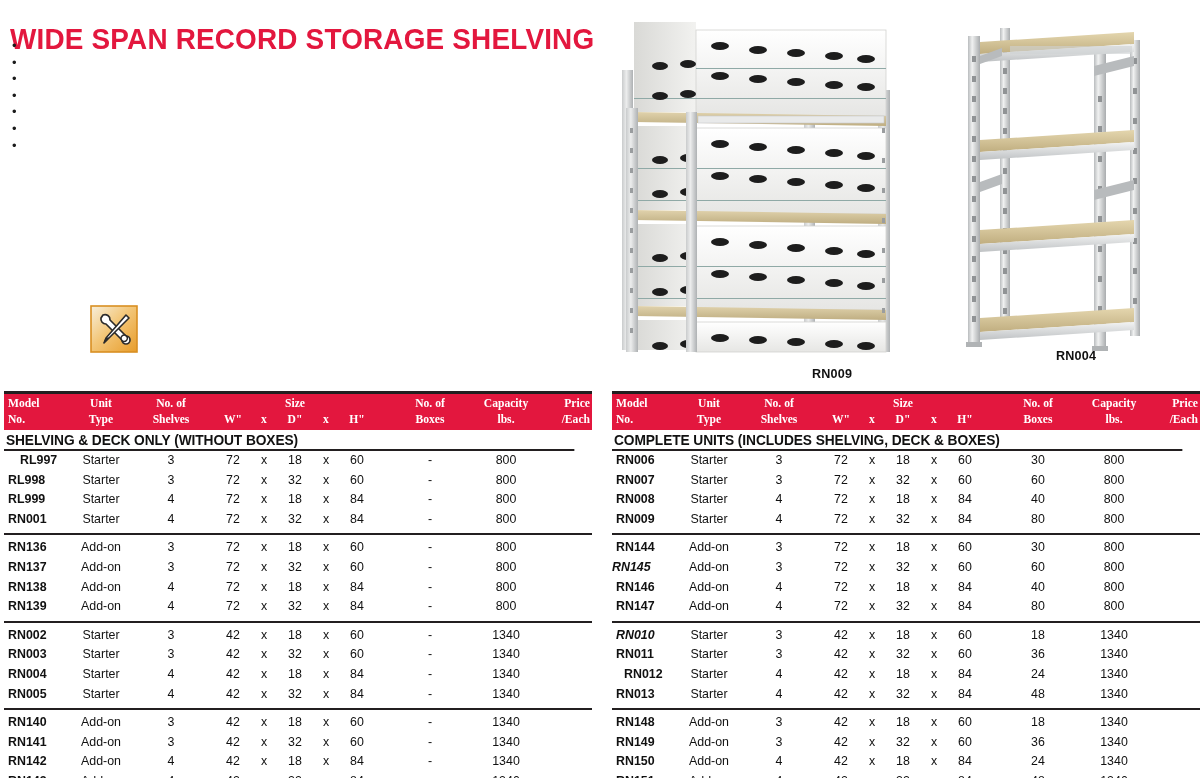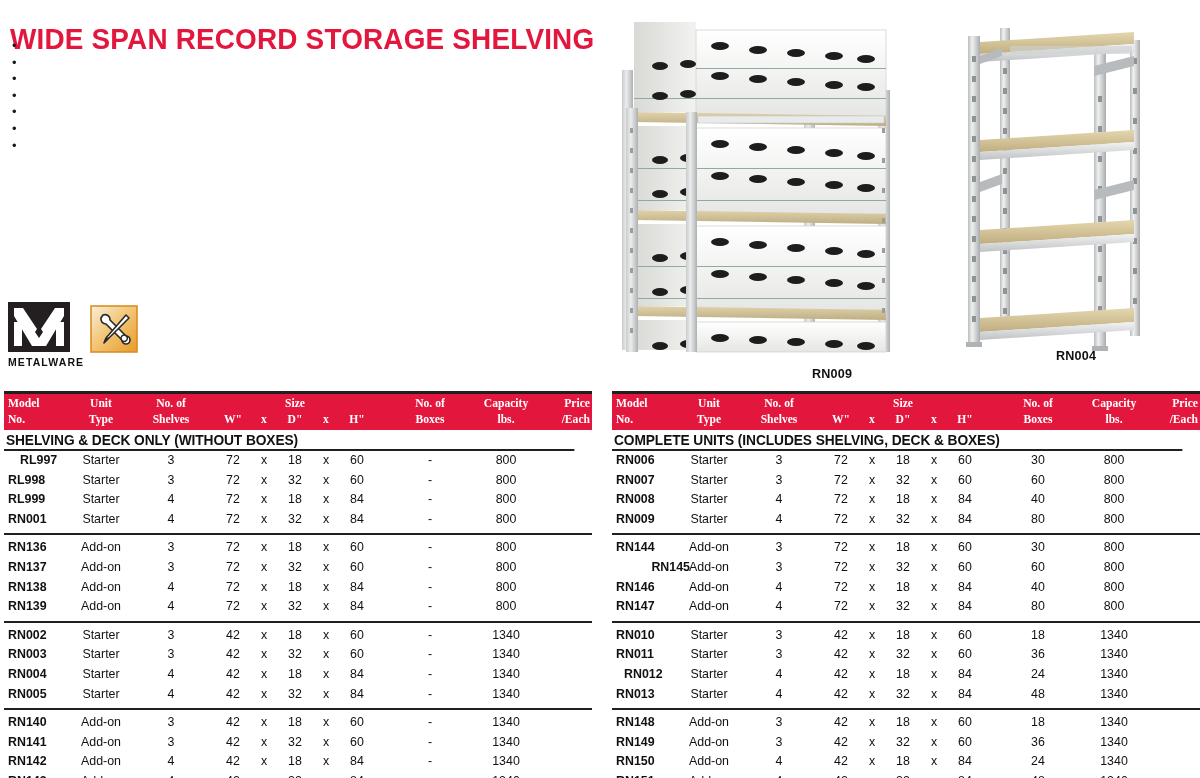--- a/index.html
+++ b/index.html
@@ -125,30 +125,20 @@
       <div class="bullet-row">
         <span class="bullet-dot">•</span>
         <span class="bullet-text"></span>
       </div>
       <div class="bullet-row">
         <span class="bullet-dot">•</span>
         <span class="bullet-text"></span>
       </div>
     </div>
 
-  <div class="logo-block">
-    <svg class="mw-mark" viewBox="0 0 62 50">
-      <rect x="0" y="0" width="62" height="50" fill="#231f20"></rect>
-      <path d="M6 6 L15 6 L31 30 L47 6 L56 6 L56 14 L38 44 L31 44 L24 44 L6 14 Z" fill="#ffffff"></path>
-      <path d="M6 20 L14 20 L14 44 L6 44 Z" fill="#ffffff"></path>
-      <path d="M48 20 L56 20 L56 44 L48 44 Z" fill="#ffffff"></path>
-      <path d="M27 30 L31 24 L35 30 L31 36 Z" fill="#231f20"></path>
-    </svg>
-    <div class="mw-word">METALWARE</div>
-  </div>
 
   <svg class="tools-badge" viewBox="0 0 48 48">
     <defs>
       <linearGradient id="tg" x1="0" y1="0" x2="1" y2="1">
         <stop offset="0" stop-color="#f7efdc"></stop>
         <stop offset="0.45" stop-color="#f3c77a"></stop>
         <stop offset="1" stop-color="#e79c2a"></stop>
       </linearGradient>
     </defs>
     <rect x="1" y="1" width="46" height="46" fill="url(#tg)" stroke="#d98f22" stroke-width="1.6"></rect>
@@ -737,21 +727,21 @@
             <div class="cell" style="left: 212px; width: 34px; text-align: center;">72</div>
             <div class="cell" style="left: 252px; width: 16px; text-align: center;">x</div>
             <div class="cell" style="left: 274px; width: 34px; text-align: center;">18</div>
             <div class="cell" style="left: 314px; width: 16px; text-align: center;">x</div>
             <div class="cell" style="left: 336px; width: 34px; text-align: center;">60</div>
             <div class="cell" style="left: 390px; width: 72px; text-align: center;">30</div>
             <div class="cell" style="left: 466px; width: 72px; text-align: center;">800</div>
             <div class="cell" style="left: 540px; width: 46px; text-align: right;"></div>
           </div>
           <div class="row">
-            <div class="cell model" style="left: 18px; width: 60px; text-align: right;">RN145</div>
+            <div class="cell model" style="left: 0; width: 60px; text-align: left; font-style: italic;">RN145</div>
             <div class="cell" style="left: 66px; width: 62px; text-align: center;">Add-on</div>
             <div class="cell" style="left: 132px; width: 70px; text-align: center;">3</div>
             <div class="cell" style="left: 212px; width: 34px; text-align: center;">72</div>
             <div class="cell" style="left: 252px; width: 16px; text-align: center;">x</div>
             <div class="cell" style="left: 274px; width: 34px; text-align: center;">32</div>
             <div class="cell" style="left: 314px; width: 16px; text-align: center;">x</div>
             <div class="cell" style="left: 336px; width: 34px; text-align: center;">60</div>
             <div class="cell" style="left: 390px; width: 72px; text-align: center;">60</div>
             <div class="cell" style="left: 466px; width: 72px; text-align: center;">800</div>
             <div class="cell" style="left: 540px; width: 46px; text-align: right;"></div>
@@ -778,21 +768,21 @@
             <div class="cell" style="left: 274px; width: 34px; text-align: center;">32</div>
             <div class="cell" style="left: 314px; width: 16px; text-align: center;">x</div>
             <div class="cell" style="left: 336px; width: 34px; text-align: center;">84</div>
             <div class="cell" style="left: 390px; width: 72px; text-align: center;">80</div>
             <div class="cell" style="left: 466px; width: 72px; text-align: center;">800</div>
             <div class="cell" style="left: 540px; width: 46px; text-align: right;"></div>
           </div>
         </div>
         <div class="grp-sep" style="margin-top: 4px; padding-top: 3px;">
           <div class="row">
-            <div class="cell model" style="left: 4px; width: 60px; text-align: left;">RN010</div>
+            <div class="cell model" style="left: 4px; width: 60px; text-align: left; font-style: italic;">RN010</div>
             <div class="cell" style="left: 66px; width: 62px; text-align: center;">Starter</div>
             <div class="cell" style="left: 132px; width: 70px; text-align: center;">3</div>
             <div class="cell" style="left: 212px; width: 34px; text-align: center;">42</div>
             <div class="cell" style="left: 252px; width: 16px; text-align: center;">x</div>
             <div class="cell" style="left: 274px; width: 34px; text-align: center;">18</div>
             <div class="cell" style="left: 314px; width: 16px; text-align: center;">x</div>
             <div class="cell" style="left: 336px; width: 34px; text-align: center;">60</div>
             <div class="cell" style="left: 390px; width: 72px; text-align: center;">18</div>
             <div class="cell" style="left: 466px; width: 72px; text-align: center;">1340</div>
             <div class="cell" style="left: 540px; width: 46px; text-align: right;"></div>

